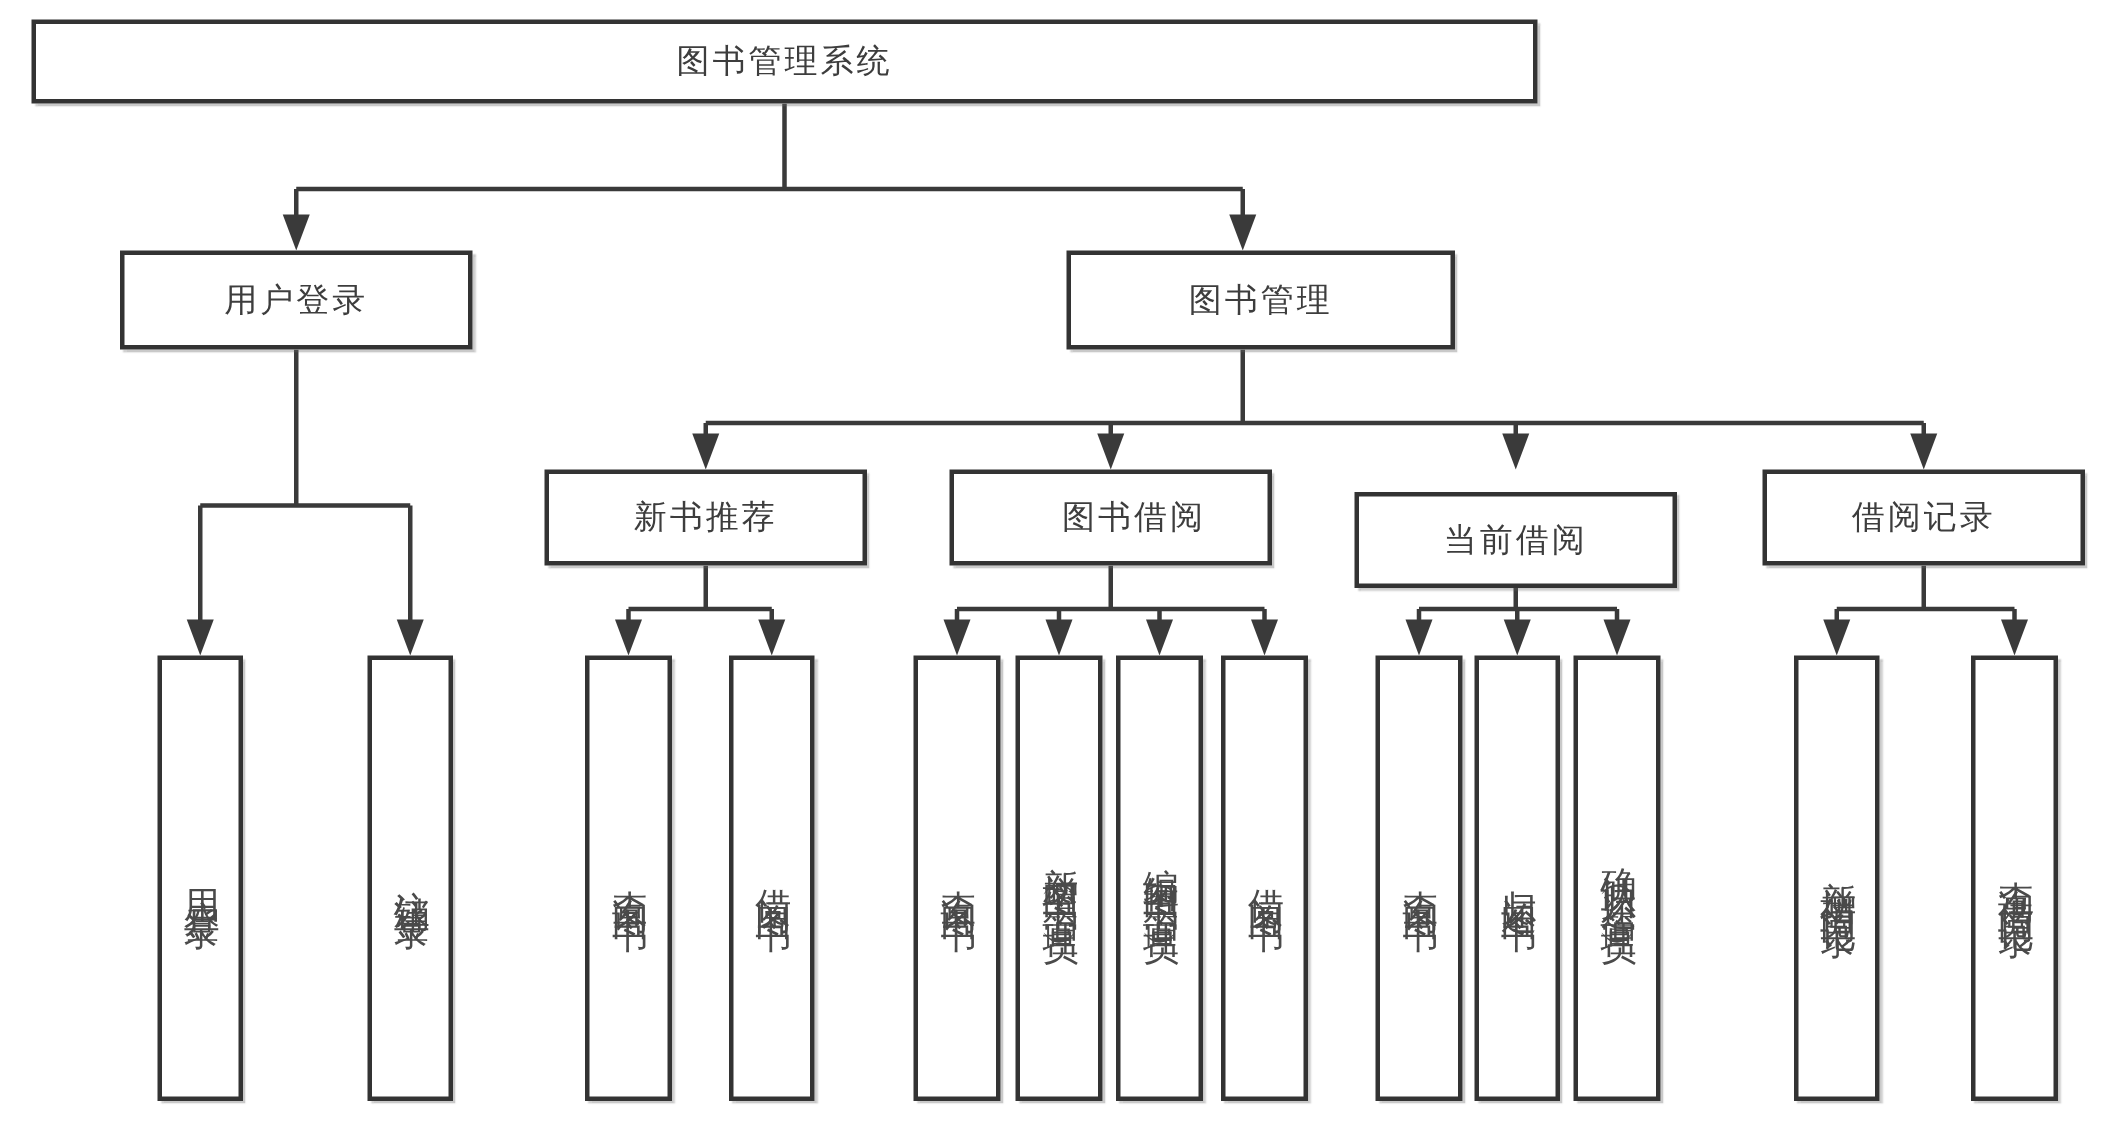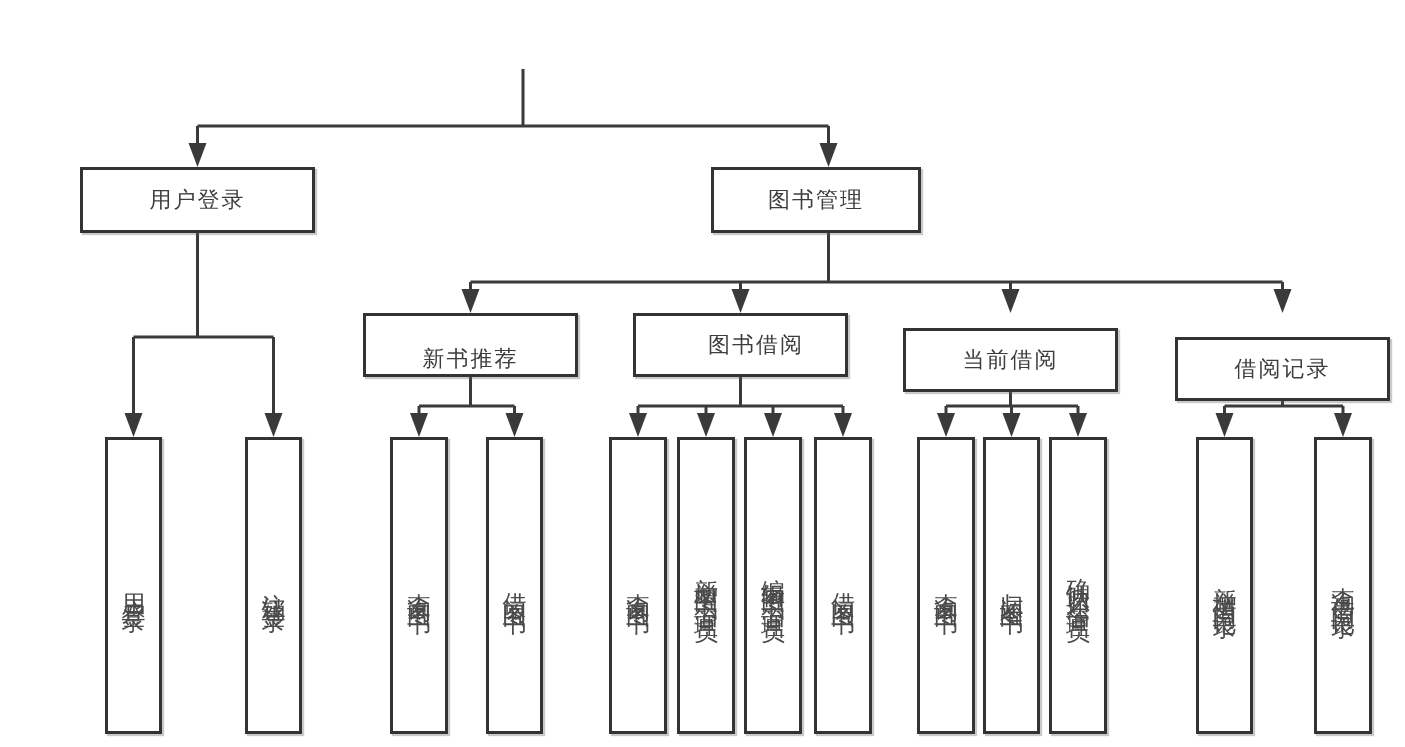--- a/index.html
+++ b/index.html
@@ -78,38 +78,41 @@
       M697,413 L715,413 L706,437 Z
       M764,413 L782,413 L773,437 Z
       M834,413 L852,413 L843,437 Z
       M937,413 L955,413 L946,437 Z
       M1002.5,413 L1020.5,413 L1011.5,437 Z
       M1069,413 L1087,413 L1078,437 Z
       M1215.5,413 L1233.5,413 L1224.5,437 Z
       M1334,413 L1352,413 L1343,437 Z"></path>
   </svg>
 
+  <div class="node h" style="left:21px; top:13px; width:1004px; height:56px;">
+    <span>图书管理系统</span>
+  </div>
 
   <div class="node h" style="left:80px; top:167px; width:235px; height:66px;">
     <span>用户登录</span>
   </div>
-  <div class="node h" style="left:711px; top:167px; width:210px; height:66px;">
+  <div class="node h" style="left:711px; top:167px; width:259px; height:66px;">
     <span>图书管理</span>
   </div>
 
-  <div class="node h" style="left:363px; top:313px; width:215px; height:64px;align-items:flex-end;">
+  <div class="node h" style="left:363px; top:313px; width:215px; height:64px;">
     <span>新书推荐</span>
   </div>
   <div class="node h" style="left:633px; top:313px; width:215px; height:64px;padding-left:31px;">
     <span>图书借阅</span>
   </div>
   <div class="node h" style="left:903px; top:328px; width:215px; height:64px;">
     <span>当前借阅</span>
   </div>
-  <div class="node h" style="left:1175px; top:313px; width:215px; height:64px;margin-top:24px;">
+  <div class="node h" style="left:1175px; top:313px; width:215px; height:64px;">
     <span>借阅记录</span>
   </div>
 
   <div class="node leaf" style="left:105px; top:437px; width:57px; height:297px;">
     <span>用户登录</span>
   </div>
   <div class="node leaf" style="left:245px; top:437px; width:57px; height:297px;">
     <span>注销登录</span>
   </div>
 

